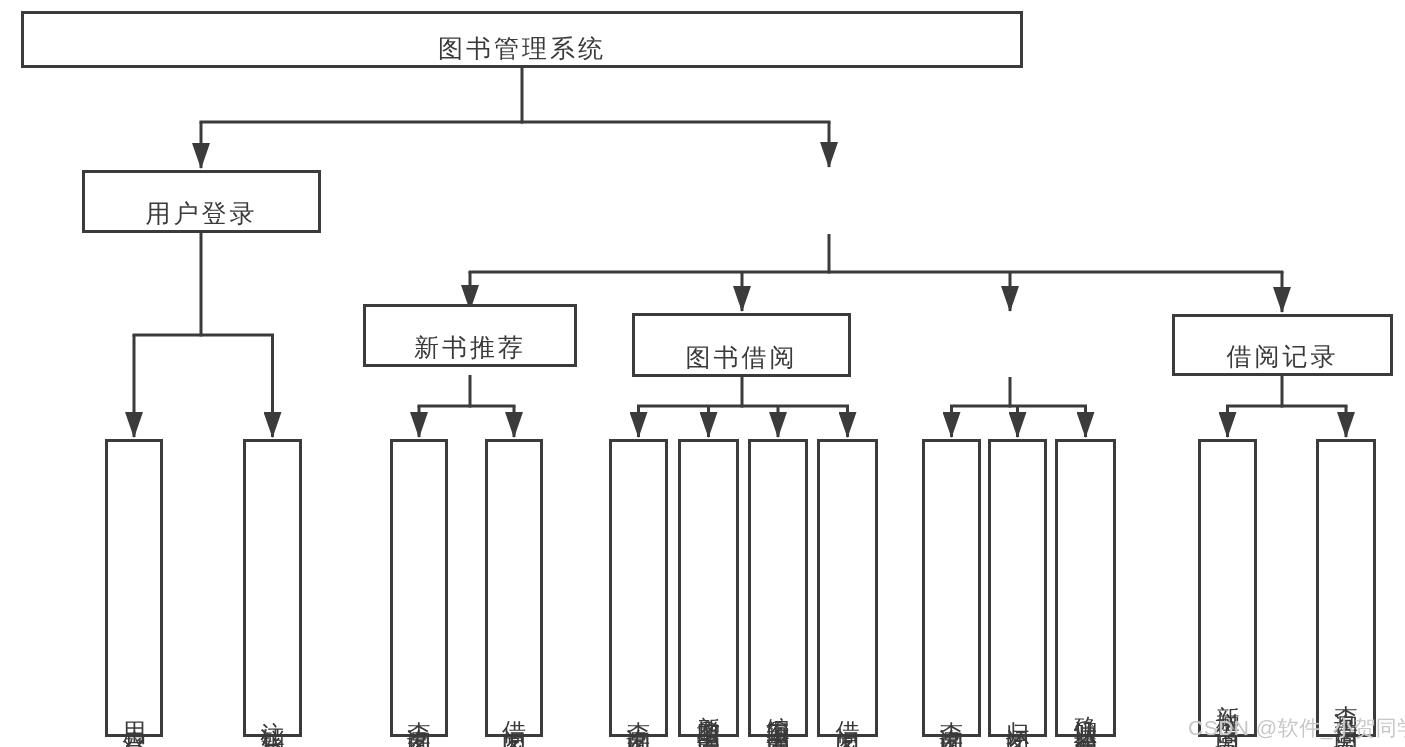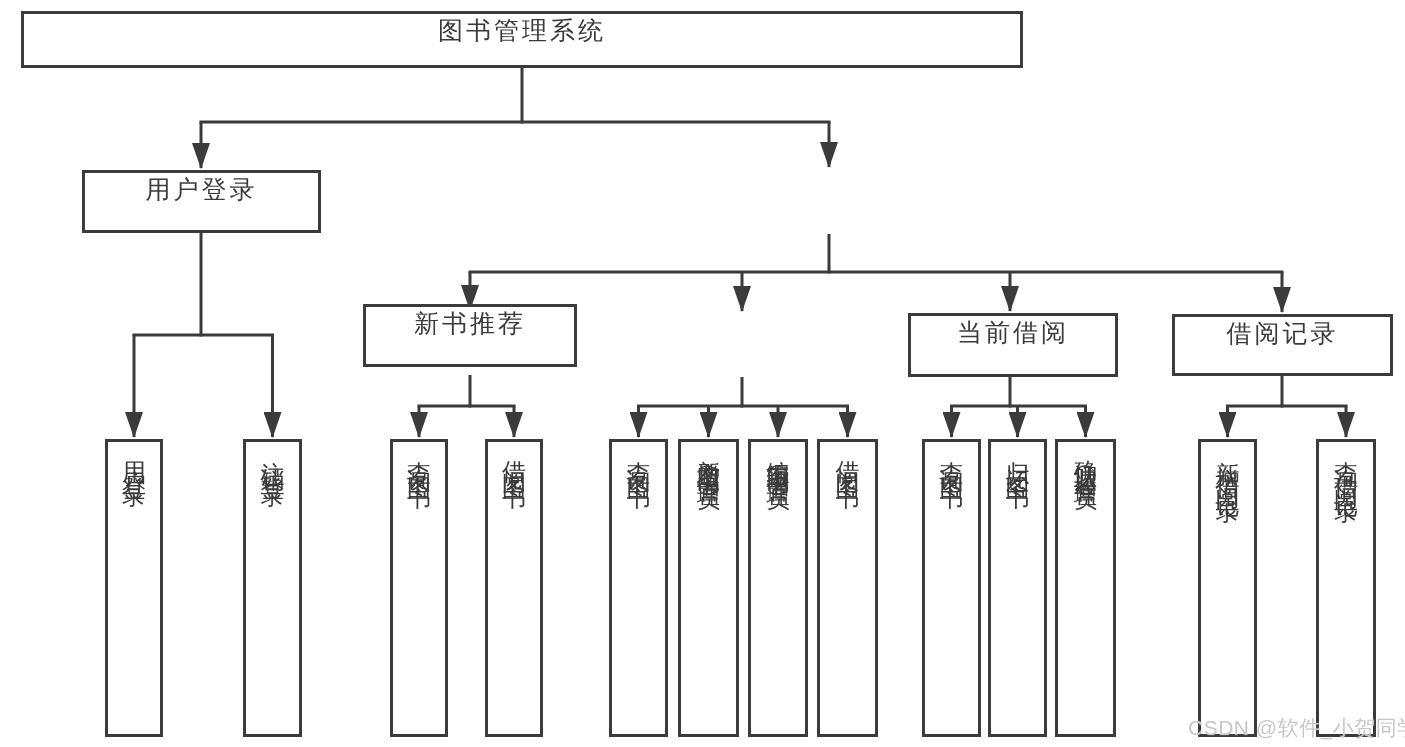--- a/index.html
+++ b/index.html
@@ -10,21 +10,21 @@
     overflow:hidden;
     font-family:"Liberation Sans","DejaVu Sans",sans-serif;
   }
   #wires{position:absolute;left:0;top:0;width:1405px;height:747px;}
   .node{
     position:absolute;
     box-sizing:border-box;
     border:3px solid #3b3b3b;
     background:#ffffff;
     display:flex;
-    align-items:flex-start;
+    align-items:flex-end;
     justify-content:center;
     color:#3a3a3a;
   }
   .node.h .lbl{
     font-size:25px;
     letter-spacing:3px;
     white-space:nowrap;
   }
   .node.v .lbl{
     writing-mode:vertical-rl;
@@ -108,22 +108,22 @@
     <span class="lbl">图书管理系统</span>
   </div>
 
   <div class="node h" style="left:82px;top:170px;width:239px;height:63px">
     <span class="lbl">用户登录</span>
   </div>
 
   <div class="node h" style="left:363px;top:304px;width:214px;height:63px">
     <span class="lbl">新书推荐</span>
   </div>
-  <div class="node h" style="left:908px;top:313px;width:210px;height:64px">
-    <span class="lbl">当前借阅</span>
+  <div class="node h" style="left:632px;top:313px;width:219px;height:64px">
+    <span class="lbl">图书借阅</span>
   </div>
   <div class="node h" style="left:1172px;top:314px;width:221px;height:62px">
     <span class="lbl">借阅记录</span>
   </div>
 
   <div class="node v" style="left:105px;top:439px;width:58px;height:298px">
     <span class="lbl">用户登录</span>
   </div>
   <div class="node v" style="left:243px;top:439px;width:59px;height:298px">
     <span class="lbl">注销登录</span>

